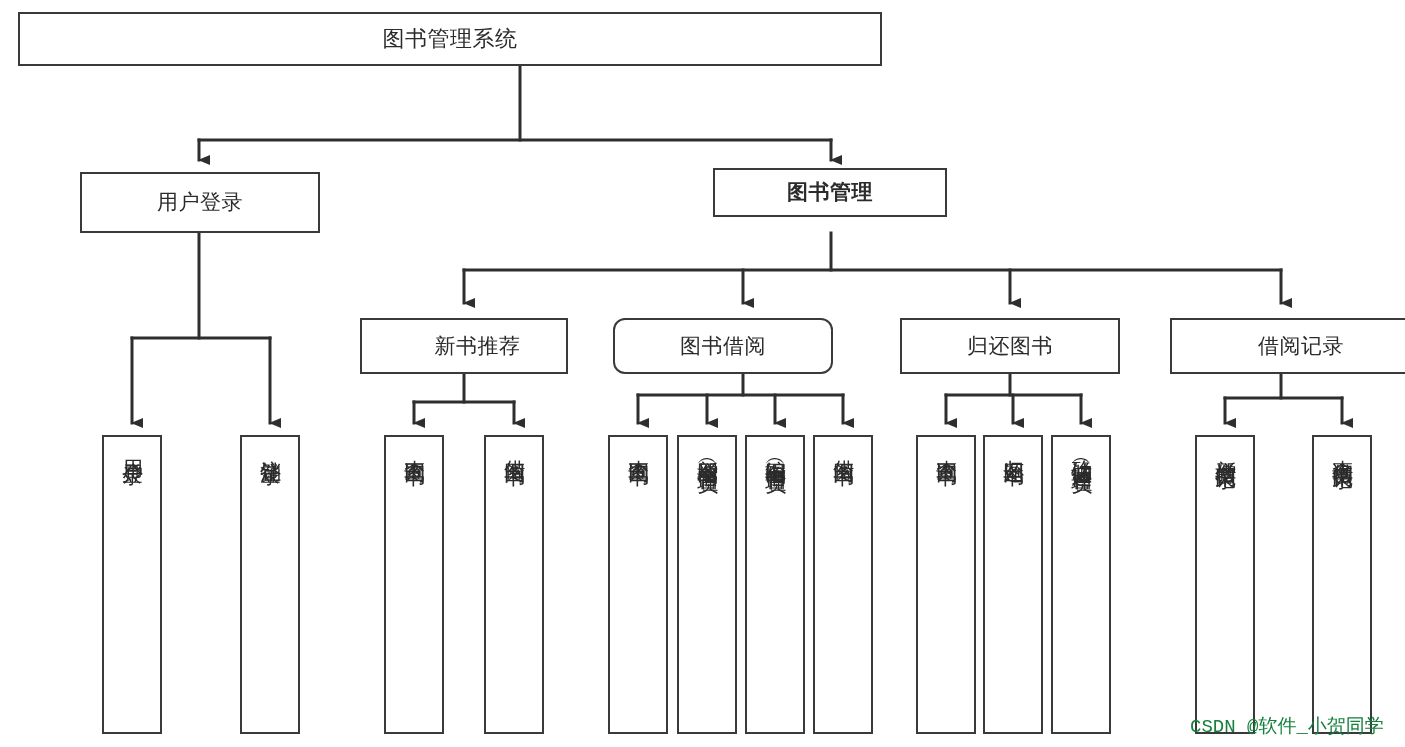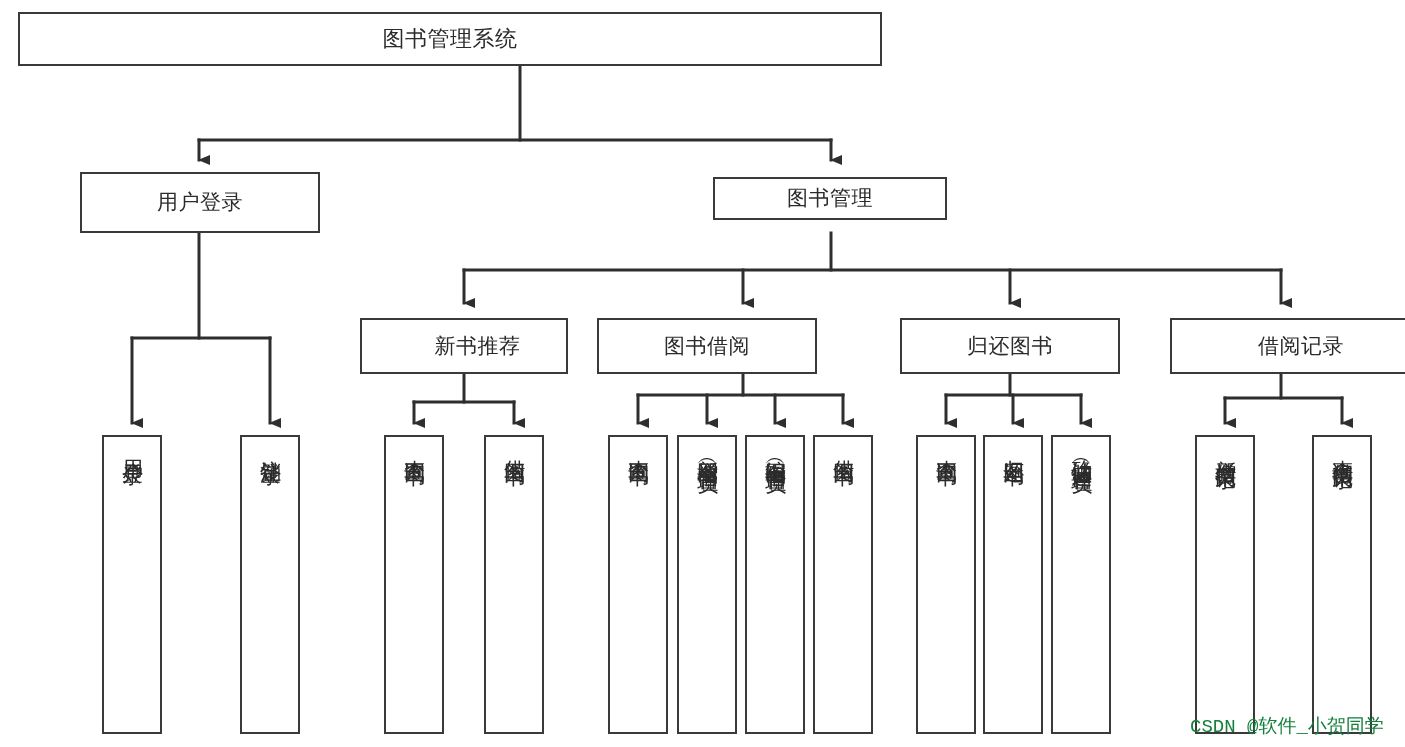--- a/index.html
+++ b/index.html
@@ -130,29 +130,29 @@
   </svg>
 
   <div class="node root horiz" style="left:18px; top:12px; width:864px; height:54px;">
     <span class="label">图书管理系统</span>
   </div>
 
   <div class="node horiz" style="left:80px; top:172px; width:240px; height:61px;">
     <span class="label">用户登录</span>
   </div>
 
-  <div class="node horiz" style="left:713px; top:177px; width:234px; height:43px;">
+  <div class="node horiz" style="left:713px; top:168px; width:234px; height:49px;font-weight:bold;">
     <span class="label">图书管理</span>
   </div>
 
   <div class="node horiz" style="left:360px; top:318px; width:208px; height:56px;padding-left:27px;">
     <span class="label">新书推荐</span>
   </div>
 
-  <div class="node horiz" style="left:597px; top:318px; width:220px; height:56px;">
+  <div class="node horiz" style="left:613px; top:318px; width:220px; height:56px;border-radius:12px;">
     <span class="label">图书借阅</span>
   </div>
 
   <div class="node horiz" style="left:900px; top:318px; width:220px; height:56px;">
     <span class="label">归还图书</span>
   </div>
 
   <div class="node horiz" style="left:1170px; top:318px; width:262px; height:56px;">
     <span class="label">借阅记录</span>
   </div>

